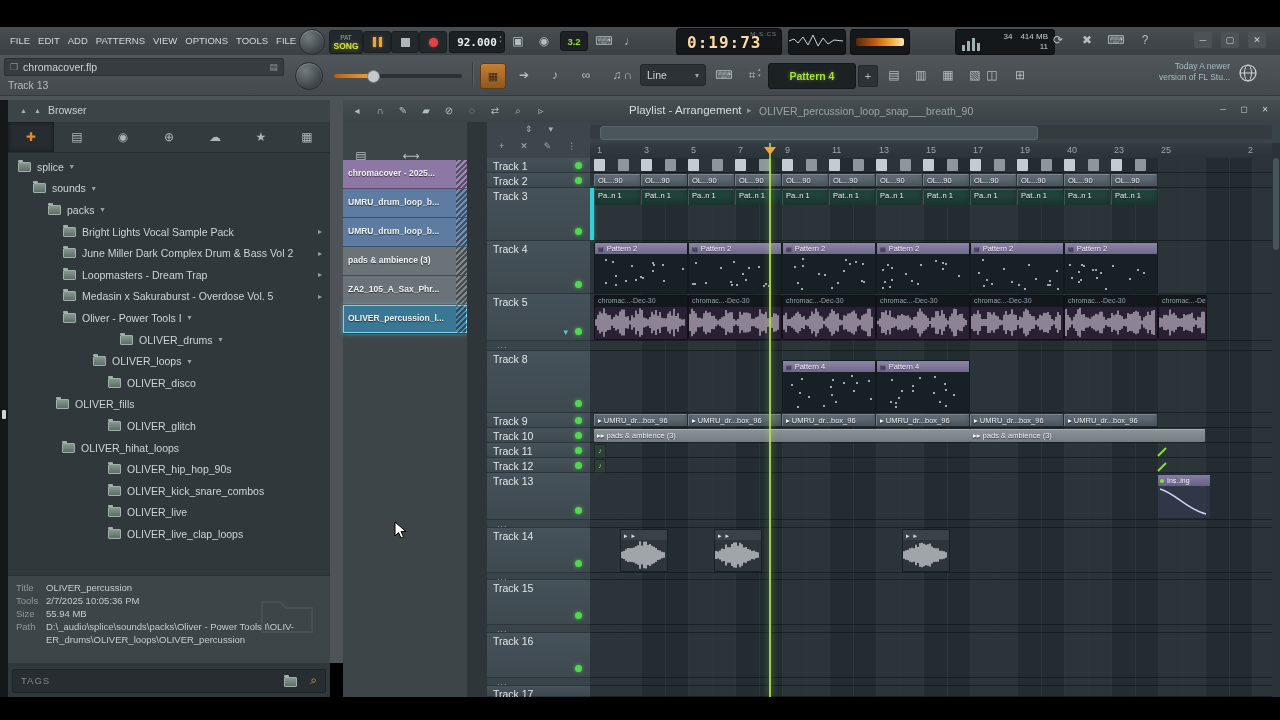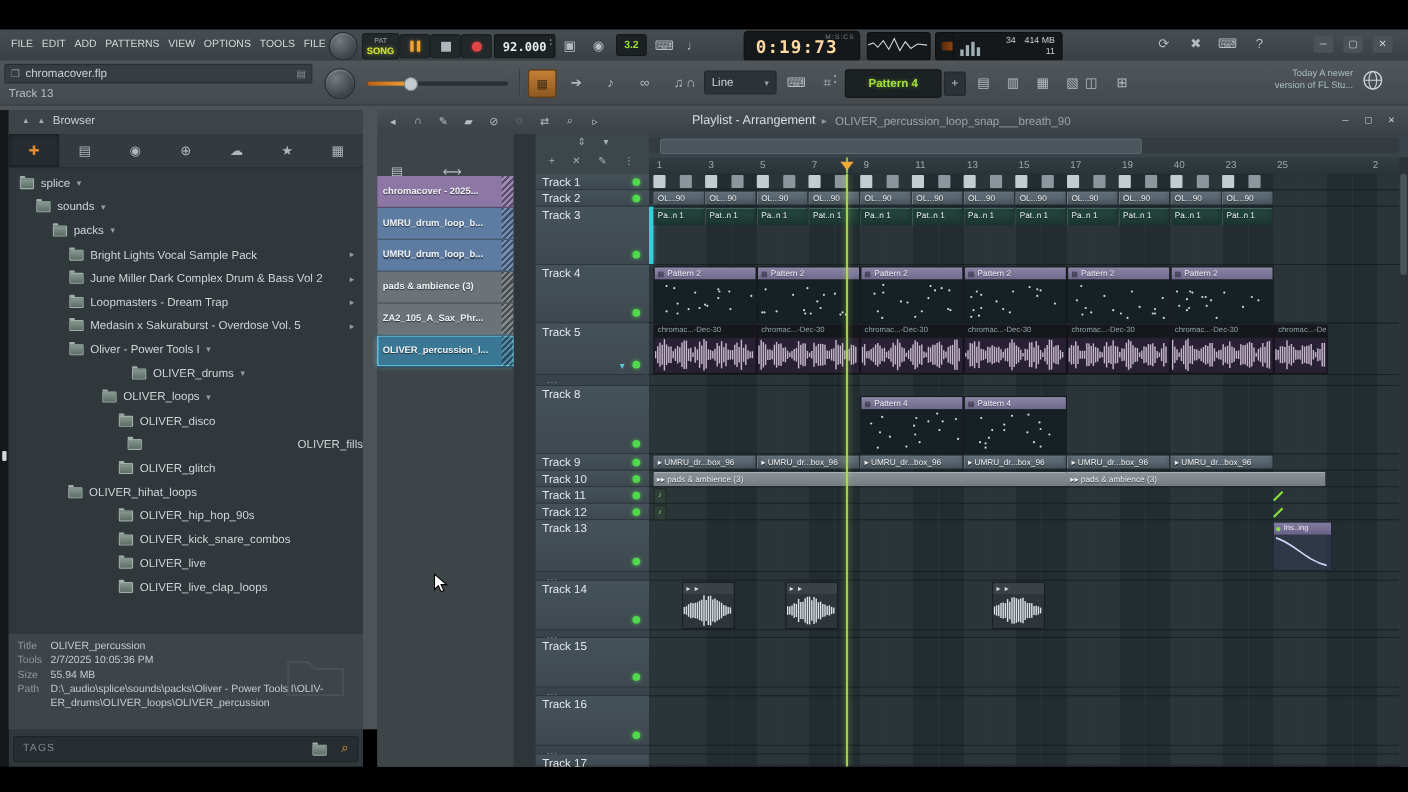--- a/index.html
+++ b/index.html
@@ -27,21 +27,21 @@
   .irow{display:flex;gap:6px;align-items:center;}
   .ibtn{width:20px;height:20px;display:flex;align-items:center;justify-content:center;font-size:12px;color:#b4bdc1;}
   #polybox{width:26px;height:18px;background:#1c2124;border-radius:3px;border:1px solid #14181b;display:flex;align-items:center;justify-content:center;}
   #polybox span{font-size:9.5px;font-weight:bold;color:#9adf2e;}
   #timedisp{position:absolute;left:676px;top:1px;width:104px;height:26px;background:#14181a;border-radius:4px;border:1px solid #0d1012;}
   #timeval{position:absolute;left:10px;top:4px;font-family:"DejaVu Sans Mono",monospace;font-size:16px;font-weight:bold;color:#ffd9a2;letter-spacing:1px;}
   #timeunit{position:absolute;right:4px;top:2px;font-size:6px;color:#77838a;letter-spacing:1px;}
   #scope{position:absolute;left:788px;top:2px;width:56px;height:24px;background:#14181a;border-radius:3px;border:1px solid #0d1012;}
   #gradbar{position:absolute;left:850px;top:2px;width:58px;height:24px;background:#14181a;border-radius:3px;border:1px solid #0d1012;}
   #gradbar .fill{position:absolute;left:5px;right:5px;top:8px;height:8px;border-radius:2px;background:linear-gradient(90deg,#54290a,#c25c10 40%,#f0a22c 70%,#ffe9b2 100%);}
-  #cpupanel{position:absolute;left:866px;top:2px;width:98px;height:24px;background:#14181a;border-radius:3px;border:1px solid #0d1012;}
+  #cpupanel{position:absolute;left:955px;top:2px;width:98px;height:24px;background:#14181a;border-radius:3px;border:1px solid #0d1012;}
   #cpubars{position:absolute;left:4px;bottom:3px;}
   #cpu-texts{position:absolute;right:6px;top:2px;text-align:right;font-size:8px;color:#c6ced2;line-height:10px;}
   #cpu-texts .r1 span{margin-left:8px;}
   #title-right-icons{position:absolute;left:1048px;top:3px;display:flex;gap:9px;}
   #win-controls{position:absolute;right:14px;top:5px;display:flex;gap:9px;}
   .wbtn{width:18px;height:16px;display:flex;align-items:center;justify-content:center;font-size:9px;color:#ccd2d5;background:#4c5256;border-radius:2px;}
   
   #toolbar2{position:absolute;left:0;top:28px;width:1280px;height:40px;background:linear-gradient(#50565a,#43494d);border-bottom:1px solid #34393d;}
   #filebox{position:absolute;left:4px;top:3px;width:280px;height:18px;background:#363c40;border:1px solid #2a2f33;border-radius:2px;display:flex;align-items:center;gap:5px;padding:0 5px;box-sizing:border-box;}
   #filebox .fic{font-size:9px;color:#8a9499;}
@@ -1283,21 +1283,21 @@
           </div>
           <div class="trow" style="padding-left: 85px;">
             <span class="fold"></span>
             <span class="tlabel">OLIVER_loops</span>
             <span class="tarrow">▾</span>
           </div>
           <div class="trow" style="padding-left: 100px;">
             <span class="fold"></span>
             <span class="tlabel">OLIVER_disco</span>
           </div>
-          <div class="trow" style="padding-left: 108px; justify-content: space-between;">
+          <div class="trow" style="padding-left: 48px;">
             <span class="fold"></span>
             <span class="tlabel">OLIVER_fills</span>
           </div>
           <div class="trow" style="padding-left: 100px;">
             <span class="fold"></span>
             <span class="tlabel">OLIVER_glitch</span>
           </div>
           <div class="trow" style="padding-left: 54px;">
             <span class="fold"></span>
             <span class="tlabel">OLIVER_hihat_loops</span>

